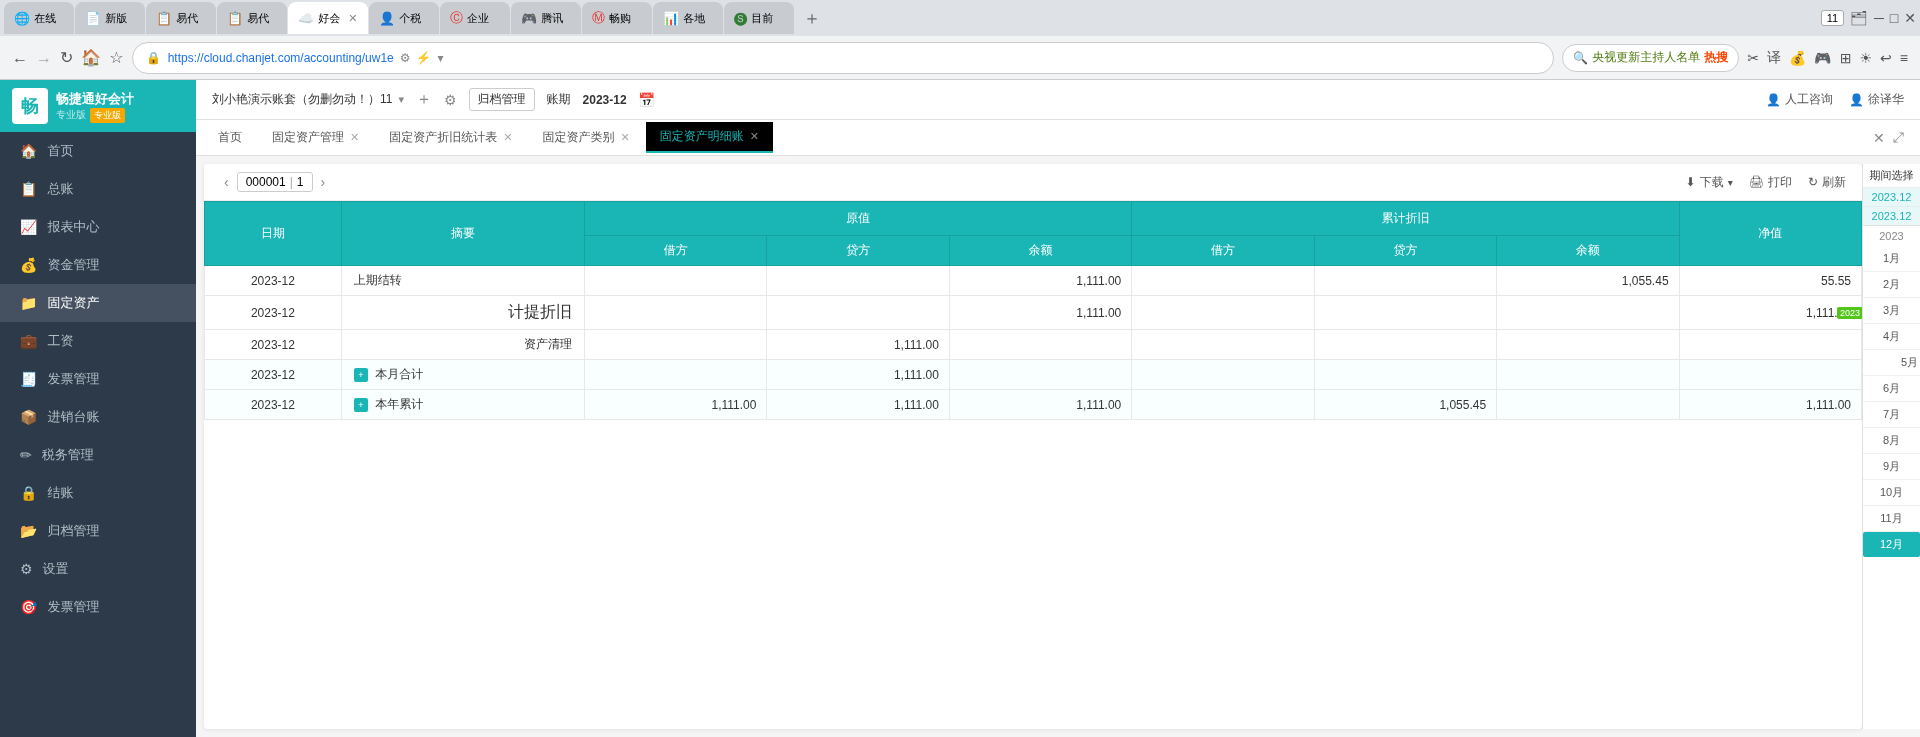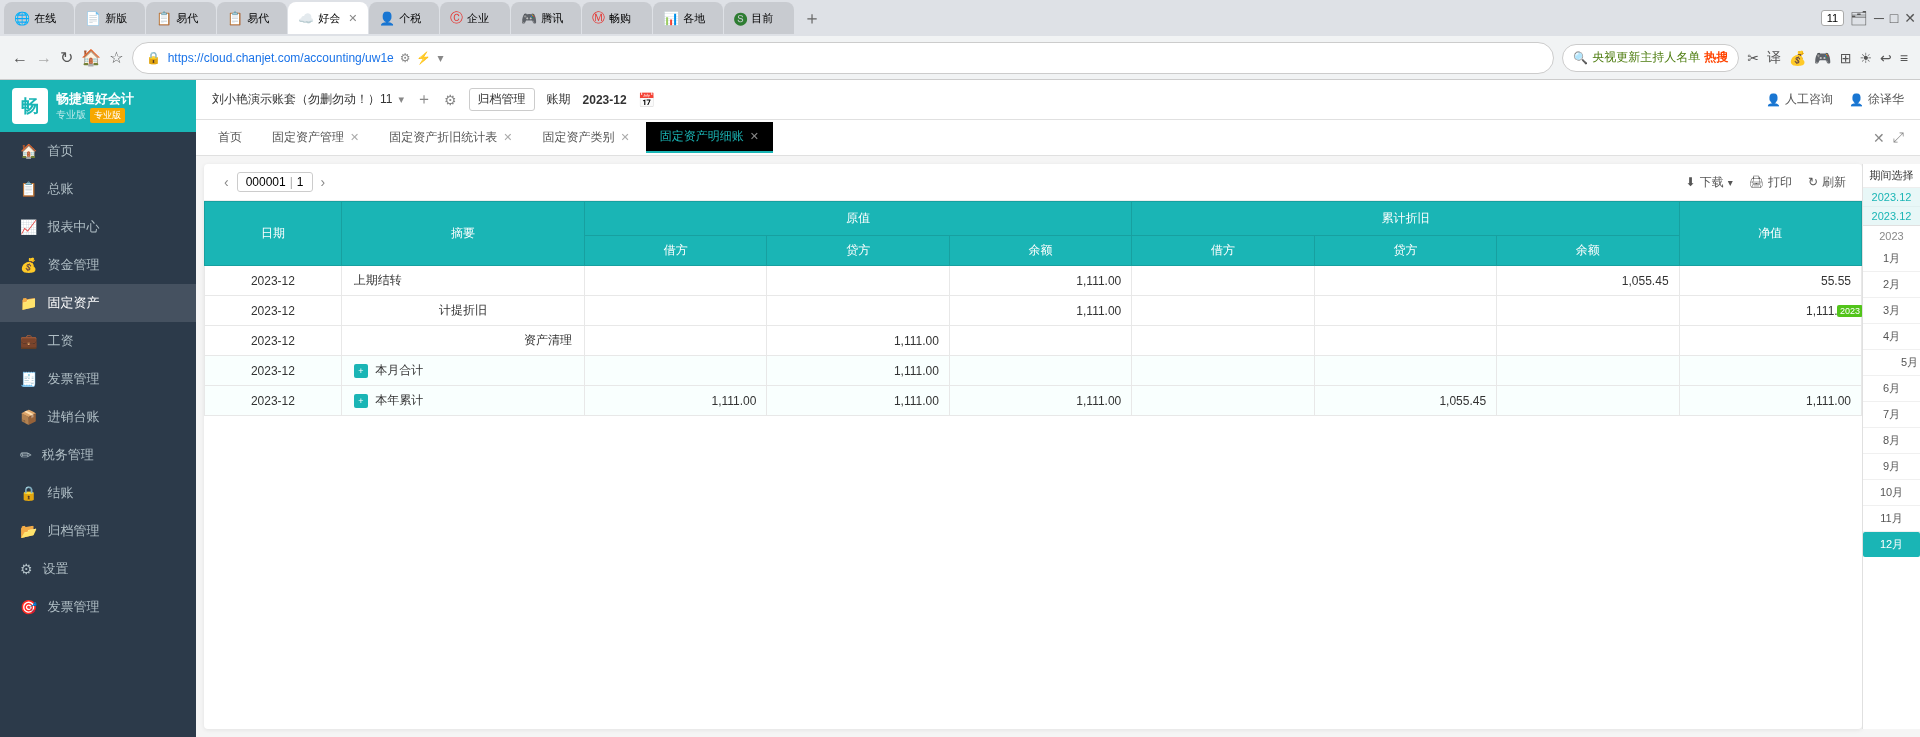--- a/index.html
+++ b/index.html
@@ -274,21 +274,21 @@
                 <td style="text-align:right;padding:6px 10px;font-size:12px;border:1px solid #e8e8e8;color:#333;"></td>
                 <td style="text-align:right;padding:6px 10px;font-size:12px;border:1px solid #e8e8e8;color:#333;">1,111.00</td>
                 <td style="text-align:right;padding:6px 10px;font-size:12px;border:1px solid #e8e8e8;color:#333;"></td>
                 <td style="text-align:right;padding:6px 10px;font-size:12px;border:1px solid #e8e8e8;color:#333;"></td>
                 <td style="text-align:right;padding:6px 10px;font-size:12px;border:1px solid #e8e8e8;color:#333;">1,055.45</td>
                 <td style="text-align:right;padding:6px 10px;font-size:12px;border:1px solid #e8e8e8;color:#333;">55.55</td>
               </tr>
 
               <tr>
                 <td style="text-align:center;padding:6px 10px;font-size:12px;border:1px solid #e8e8e8;color:#333;">2023-12</td>
-                <td style="text-align:center;padding:6px 12px;font-size:12px;border:1px solid #e8e8e8;color:#333;margin-top:12px;">计提折旧</td>
+                <td style="text-align:right;padding:6px 12px;font-size:16px;border:1px solid #e8e8e8;color:#333;margin-top:12px;">计提折旧</td>
                 <td style="text-align:right;padding:6px 10px;font-size:12px;border:1px solid #e8e8e8;color:#333;"></td>
                 <td style="text-align:right;padding:6px 10px;font-size:12px;border:1px solid #e8e8e8;color:#333;"></td>
                 <td style="text-align:right;padding:6px 10px;font-size:12px;border:1px solid #e8e8e8;color:#333;">1,111.00</td>
                 <td style="text-align:right;padding:6px 10px;font-size:12px;border:1px solid #e8e8e8;color:#333;"></td>
                 <td style="text-align:right;padding:6px 10px;font-size:12px;border:1px solid #e8e8e8;color:#333;"></td>
                 <td style="text-align:right;padding:6px 10px;font-size:12px;border:1px solid #e8e8e8;color:#333;"></td>
                 <td style="text-align:right;padding:6px 10px;font-size:12px;border:1px solid #e8e8e8;color:#333;position:relative;">
                   <span>1,111.00</span>
                   <span style="position:absolute;right:-2px;top:50%;transform:translateY(-50%);background:#52c41a;color:#fff;font-size:9px;padding:1px 3px;border-radius:2px;">2023</span>
                 </td>

